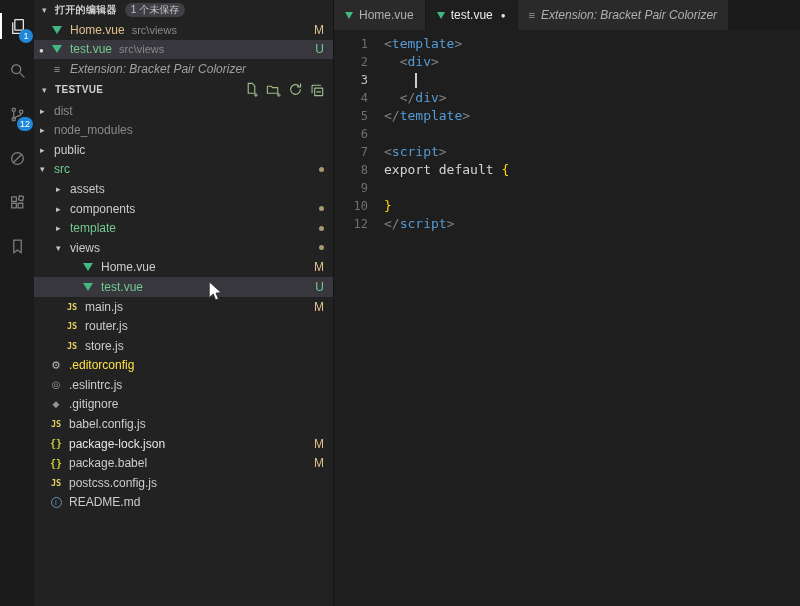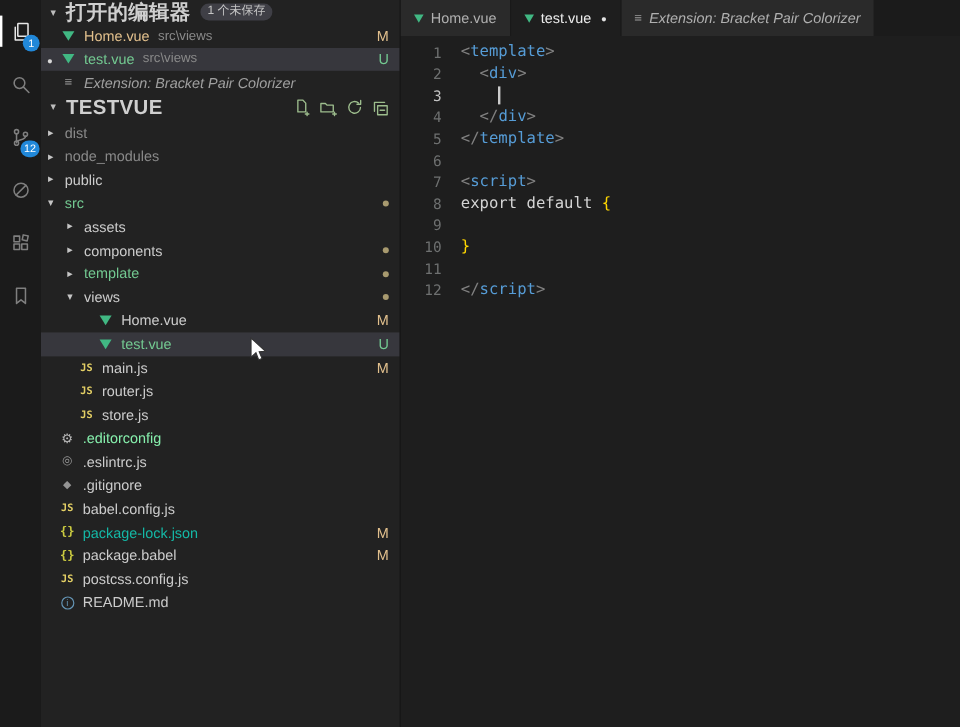--- a/index.html
+++ b/index.html
@@ -12,21 +12,21 @@
   .ab-item { position: relative; height: 44px; display: flex; align-items: center; justify-content: center; cursor: pointer; }
   .ab-item.active::before { content:""; position: absolute; left: 0; top: 9px; bottom: 9px; width: 2px; background: #ffffff; }
   .ab-badge { position: absolute; right: 1px; bottom: 5px; min-width: 14px; height: 14px; border-radius: 8px;
     color: #fff; font-size: 9px; line-height: 14px; text-align: center; padding: 0 3px; }
 
   
   .sidebar { width: 300px; background: #222222; flex: none; border-right: 1px solid #141414; display: flex; flex-direction: column; overflow: hidden; }
   .sidebar-title { height: 26px; line-height: 26px; padding-left: 9px; font-size: 12px; color: #bcbcbc; }
   .sec { display: flex; align-items: center; height: 20px; padding: 0 8px; cursor: pointer; }
   .sec .chev { width: 13px; font-size: 9px; color: #bdbdbd; }
-  .sec .sec-label { font-size: 17px; font-weight: bold; color: #cfcfcf; letter-spacing: .3px; white-space: nowrap; }
+  .sec .sec-label { font-size: 10px; font-weight: bold; color: #cfcfcf; letter-spacing: .3px; white-space: nowrap; }
   .sec .pill { margin-left: 8px; background: #3f3f46; color: #c5c5c5; font-size: 10px; line-height: 14px;
     border-radius: 8px; padding: 0 6px; white-space: nowrap; }
   .sec2 { height: 22px; }
   .sec-toolbar { margin-left: auto; display: flex; gap: 7px; align-items: center; }
   .sec-toolbar span { display: flex; cursor: pointer; }
 
   .row { display: flex; align-items: center; height: 19.6px; font-size: 12px; color: #cccccc;
     padding-right: 9px; cursor: pointer; white-space: nowrap; }
   .row.sel { background: #37373d; }
   .slot { width: 15px; flex: none; text-align: center; }
@@ -250,37 +250,37 @@
         <div class="row" style="padding-left:30px">
           <span class="fi fi-js">JS</span>
           <span style="color:#cccccc">router.js</span>
         </div>
         <div class="row" style="padding-left:30px">
           <span class="fi fi-js">JS</span>
           <span style="color:#cccccc">store.js</span>
         </div>
         <div class="row" style="padding-left:14px">
           <span class="fi fi-gear">⚙</span>
-          <span style="color:#86efac">.editorconfig</span>
+          <span style="color:#fde047">.editorconfig</span>
         </div>
         <div class="row" style="padding-left:14px">
           <span class="fi fi-circle">◎</span>
           <span style="color:#cccccc">.eslintrc.js</span>
         </div>
         <div class="row" style="padding-left:14px">
           <span class="fi fi-diamond">◆</span>
           <span style="color:#cccccc">.gitignore</span>
         </div>
         <div class="row" style="padding-left:14px">
           <span class="fi fi-js">JS</span>
           <span style="color:#cccccc">babel.config.js</span>
         </div>
         <div class="row" style="padding-left:14px">
           <span class="fi fi-json">{}</span>
-          <span style="color:#14b8a6">package-lock.json</span>
+          <span style="color:#e5e5e5">package-lock.json</span>
           <span class="gstat" style="color:#E2C08D">M</span>
         </div>
         <div class="row" style="padding-left:14px">
           <span class="fi fi-json">{}</span>
           <span style="color:#cccccc">package.babel</span>
           <span class="gstat" style="color:#E2C08D">M</span>
         </div>
         <div class="row" style="padding-left:14px">
           <span class="fi fi-js">JS</span>
           <span style="color:#cccccc">postcss.config.js</span>
@@ -343,24 +343,20 @@
           <span class="ln">8</span>
           <span class="lc"><span class="tk-plain">export default </span><span class="tk-brace">{</span></span>
         </div>
         <div class="line">
           <span class="ln">9</span>
           <span class="lc"></span>
         </div>
         <div class="line">
           <span class="ln">10</span>
           <span class="lc"><span class="tk-brace">}</span></span>
-        </div>
-        <div class="line">
-          <span class="ln">11</span>
-          <span class="lc"></span>
         </div>
         <div class="line">
           <span class="ln">12</span>
           <span class="lc"><span class="tk-punct">&lt;/</span><span class="tk-tag">script</span><span class="tk-punct">&gt;</span></span>
         </div>
       </div>
   </div>
 
   <svg class="mouse-cursor" width="17" height="21" viewBox="0 0 12 16">
     <path d="M1.2 0.6 L1.2 12.6 L4.3 9.9 L6.1 14.4 L8.2 13.5 L6.4 9.2 L10.4 8.9 Z" fill="#ffffff" stroke="#333333" stroke-width="0.7"></path>

